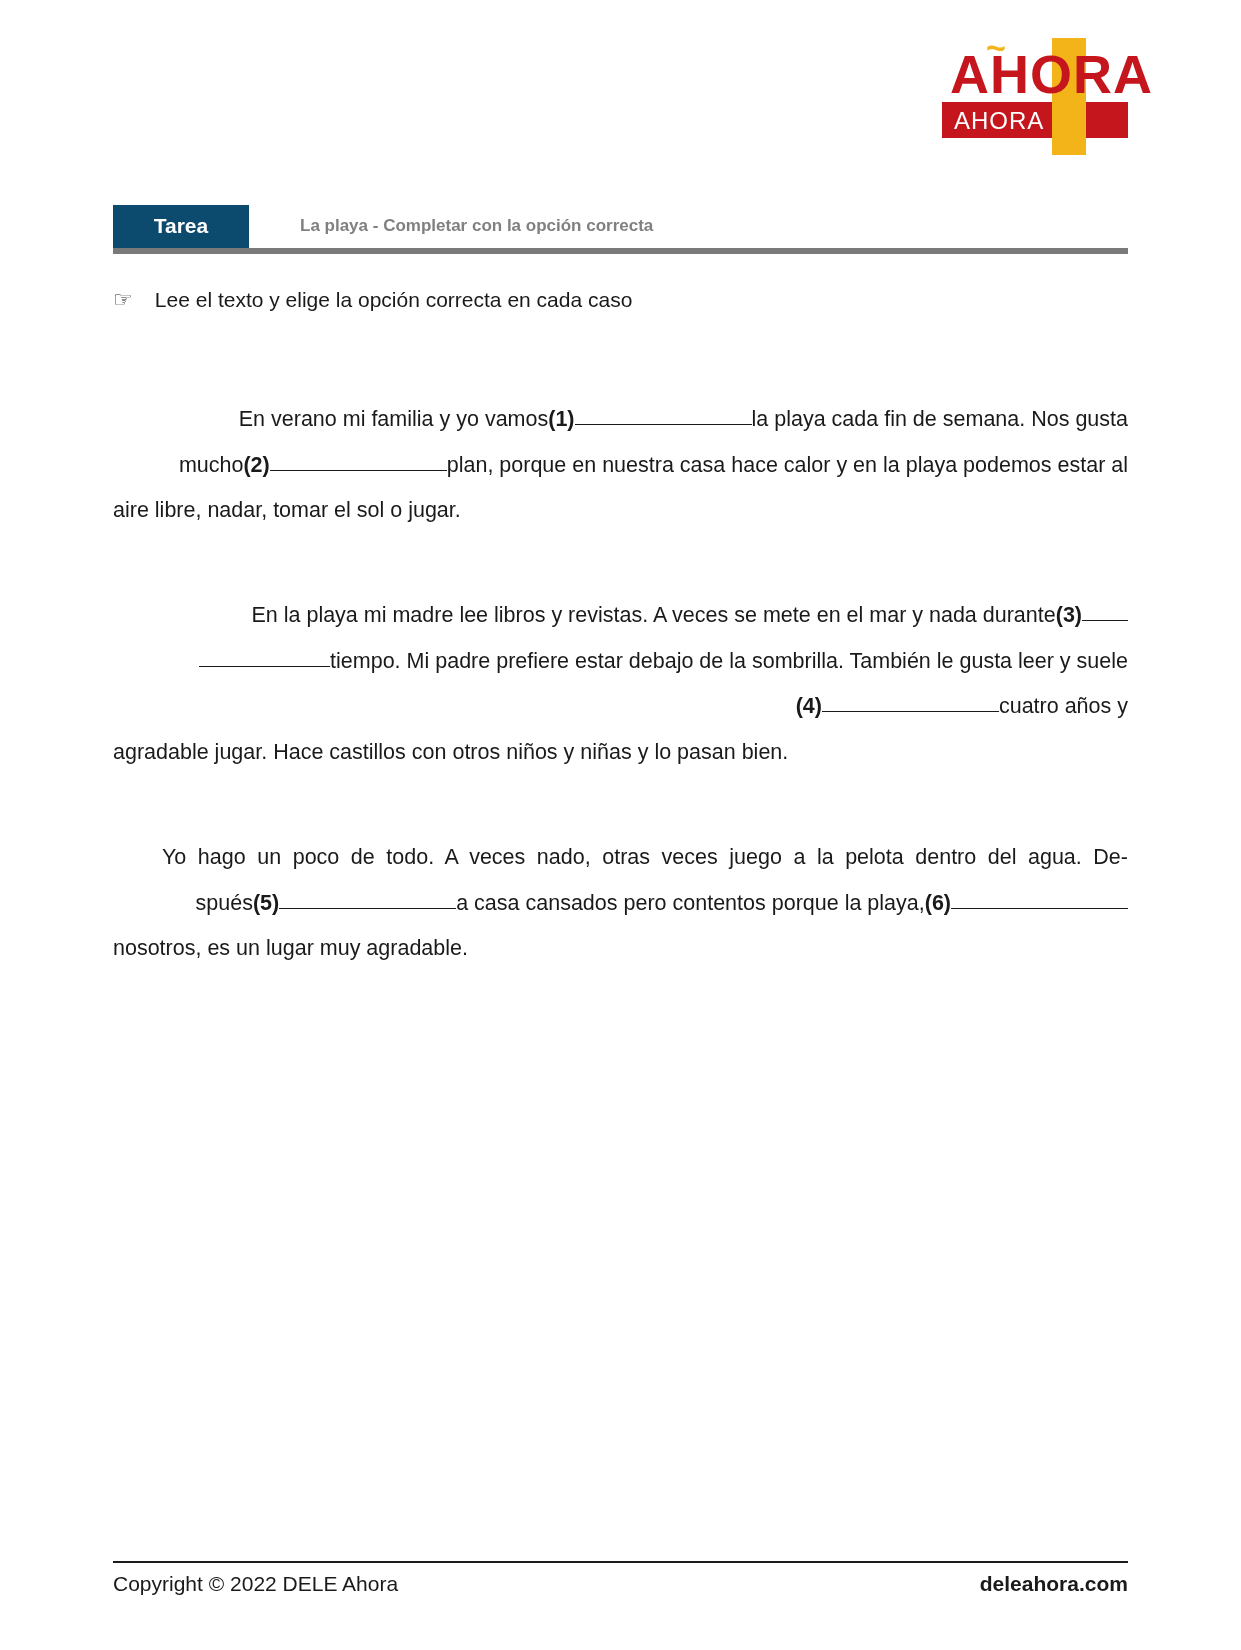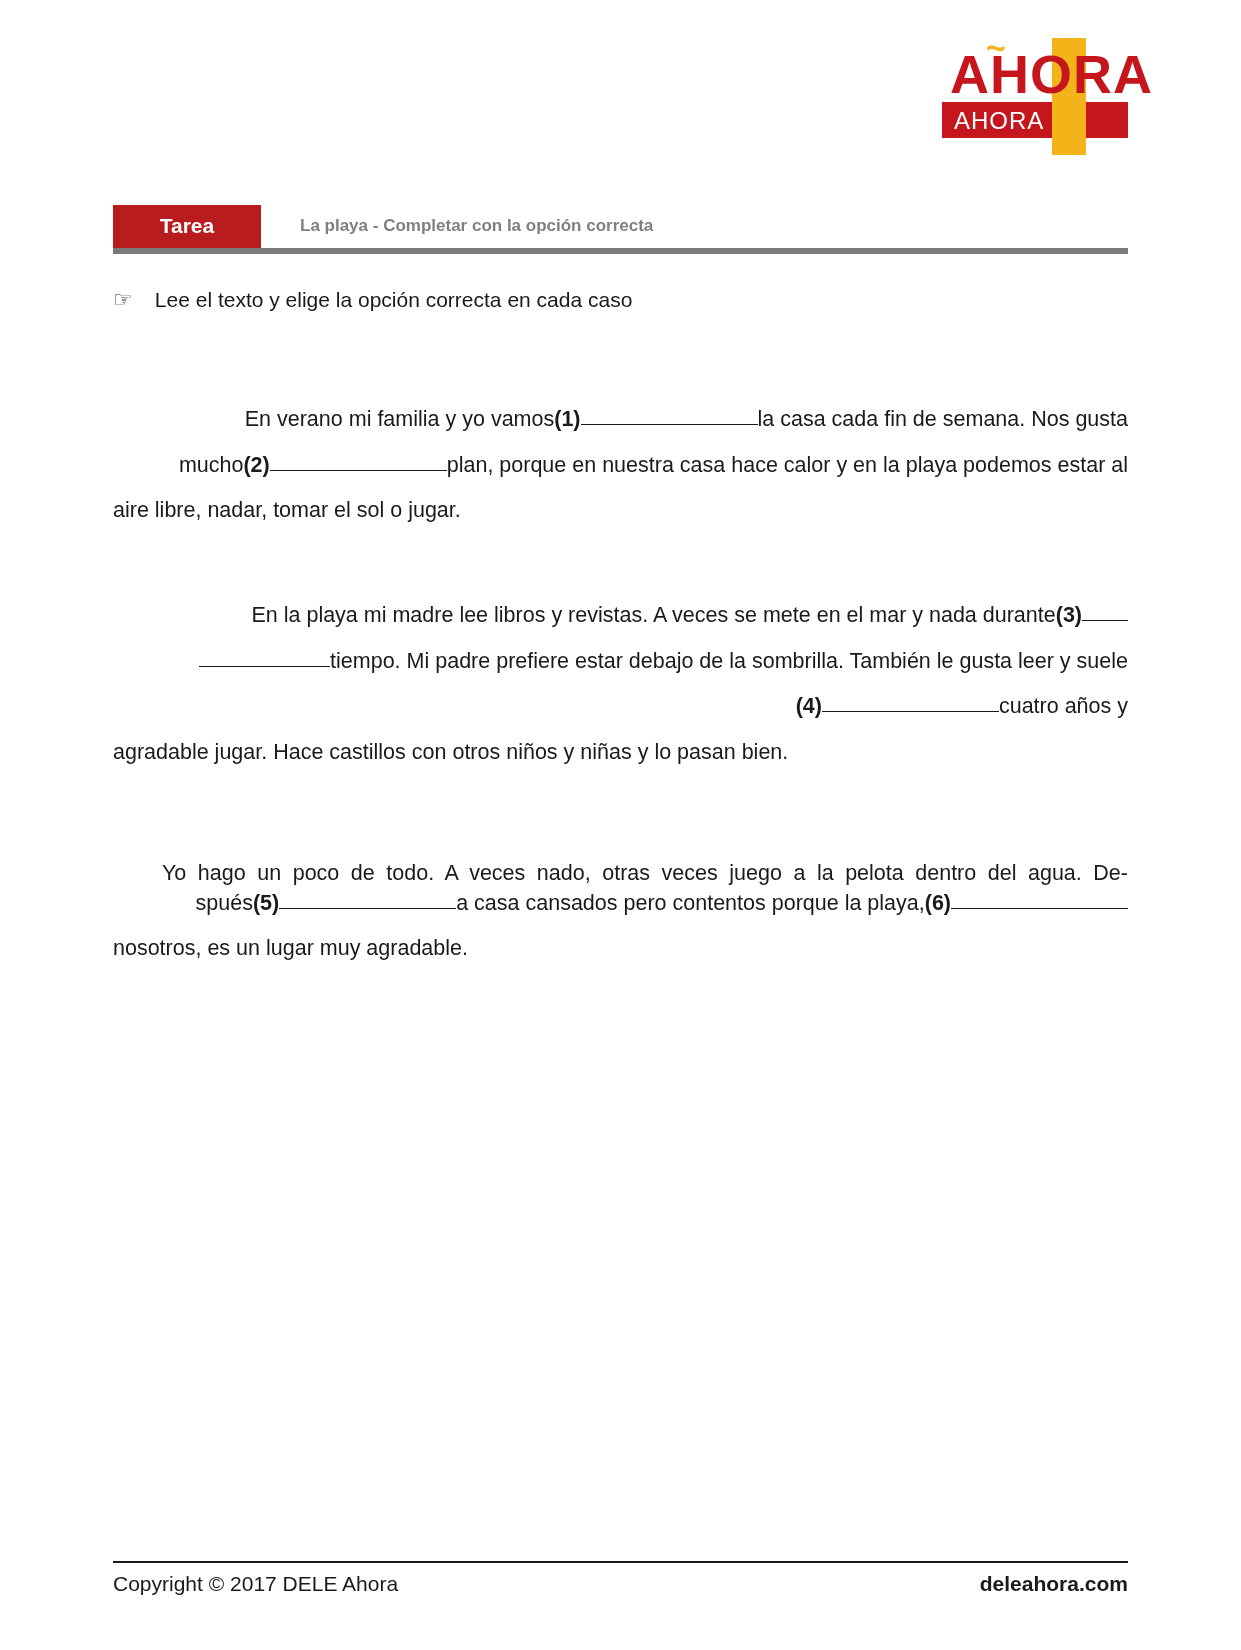--- a/index.html
+++ b/index.html
@@ -10,21 +10,21 @@
   .logo { position: absolute; left: 940px; top: 36px; width: 190px; height: 122px; }
   .logo .ybar { position: absolute; left: 112px; top: 2px; width: 34px; height: 117px; background: #f3b41a; }
   .logo .rbar { position: absolute; left: 2px; top: 66px; width: 186px; height: 36px; background: #c5161d; }
   .logo .ybar2 { position: absolute; left: 112px; top: 66px; width: 34px; height: 36px; background: #f3b41a; }
   .logo .dele { position: absolute; left: 10px; top: 8px; font-size: 54px; font-weight: bold; color: #c5161d;
                 letter-spacing: 1px; line-height: 60px; font-family: "Liberation Sans", sans-serif; }
   .logo .tilde { position: absolute; left: 46px; top: -4px; font-size: 34px; font-weight: bold; color: #f3b41a; line-height: 30px; }
   .logo .ahora { position: absolute; left: 14px; top: 70px; font-size: 24px; color: #ffffff; letter-spacing: 1px; line-height: 30px; }
 
   
-  .hdr-box { position: absolute; left: 113px; top: 205px; width: 148px; height: 45px; background: #b91c1c; }
+  .hdr-box { position: absolute; left: 113px; top: 205px; width: 136px; height: 45px; background: #0c4a6e; }
   .hdr-box span { display: block; text-align: center; line-height: 42px; color: #ffffff; font-weight: bold; font-size: 21px; }
   .hdr-title { position: absolute; left: 300px; top: 205px; line-height: 42px; color: #808080; font-weight: bold; font-size: 17px; text-align: right; }
   .hdr-line { position: absolute; left: 113px; top: 248px; width: 1015px; height: 6px; background: #7a7a7a; }
 
   
   .instr { position: absolute; left: 113px; top: 285px; font-size: 21px; line-height: 30px; color: #1a1a1a; }
   .instr .hand { display: inline-block; width: 36px; font-size: 22px; color: #222; }
 
   
   .line { position: absolute; left: 113px; width: 1015px; font-size: 21.5px; line-height: 30px;
@@ -63,21 +63,21 @@
 
 <div class="instr">
   <span class="hand">☞</span>
   <span>Lee el texto y elige la opción correcta en cada caso</span>
 </div>
 
 <div class="line indent" style="top:404px">
   <span class="w">En verano mi familia y yo vamos</span>
   <span class="w b">(1)</span>
   <span class="blank long"></span>
-  <span class="w">la casa cada fin de semana.  Nos gusta</span>
+  <span class="w">la playa cada fin de semana.  Nos gusta</span>
 </div>
 <div class="line" style="top:450px">
   <span class="w">mucho</span>
   <span class="w b">(2)</span>
   <span class="blank long"></span>
   <span class="w">plan, porque en nuestra casa hace calor y en la playa podemos estar al</span>
 </div>
 <div class="line last" style="top:495px">
   <span class="w">aire libre, nadar, tomar el sol o jugar.</span>
 </div>
@@ -94,29 +94,29 @@
 <div class="line" style="top:691px">
   <span class="w b">(4)</span>
   <span class="blank long"></span>
   <span class="w">cuatro años y</span>
 </div>
 <div class="line last" style="top:737px">
   <span class="w">agradable jugar. Hace castillos con otros niños y niñas y lo pasan bien.</span>
 </div>
 
 <div class="line indent" style="top:842px">
-  <span class="w" style="width:100%; text-align:justify; text-align-last:justify;margin-top:16px;">Yo hago un poco de todo.  A veces nado, otras veces juego a la pelota dentro del agua.  De-</span>
+  <span class="w" style="width:100%; text-align:justify; text-align-last:justify;">Yo hago un poco de todo.  A veces nado, otras veces juego a la pelota dentro del agua.  De-</span>
 </div>
 <div class="line" style="top:888px">
   <span class="w">spués</span>
   <span class="w b">(5)</span>
   <span class="blank long"></span>
   <span class="w">a casa cansados pero contentos porque la playa,</span>
   <span class="w b">(6)</span>
   <span class="blank long"></span>
 </div>
 <div class="line last" style="top:933px">
   <span class="w">nosotros, es un lugar muy agradable.</span>
 </div>
 
 <div class="ftr-line"></div>
-<div class="ftr-left">Copyright © 2017 DELE Ahora</div>
+<div class="ftr-left">Copyright © 2022 DELE Ahora</div>
 <div class="ftr-right">deleahora.com</div>
 
 </body></html>

